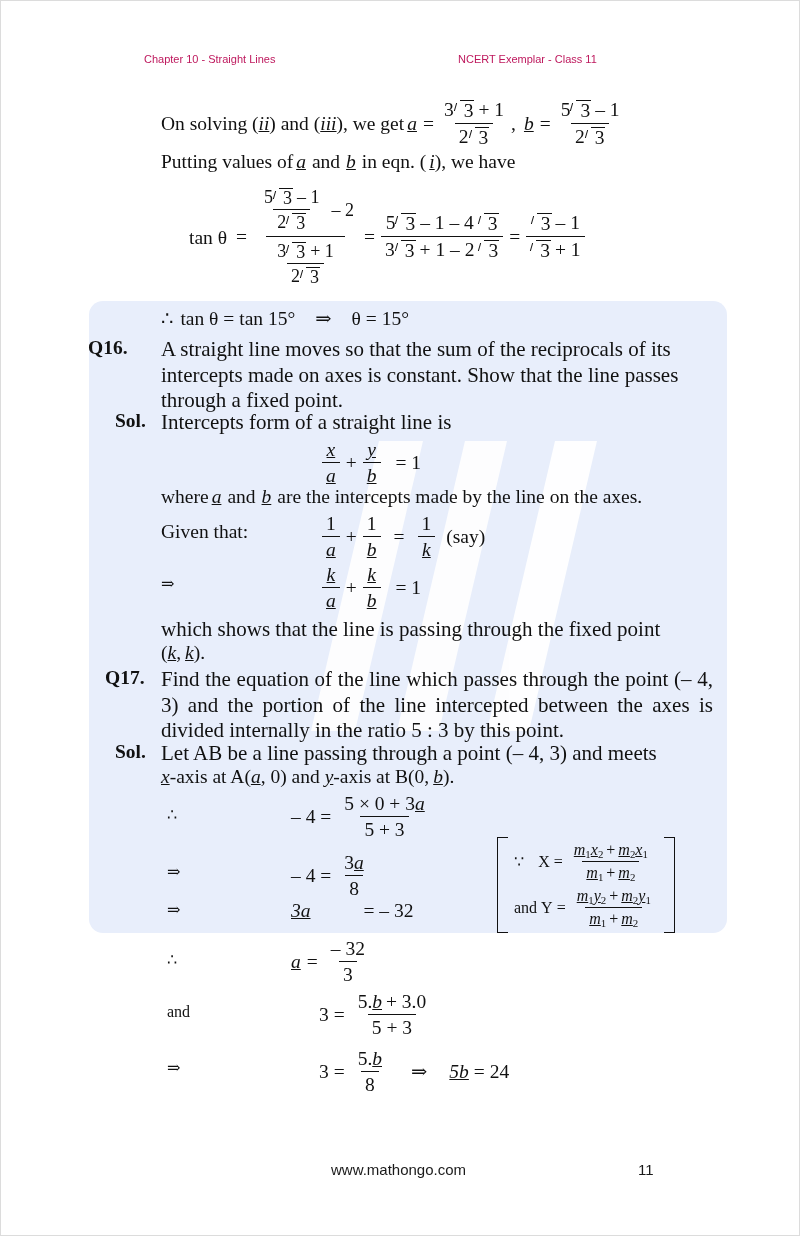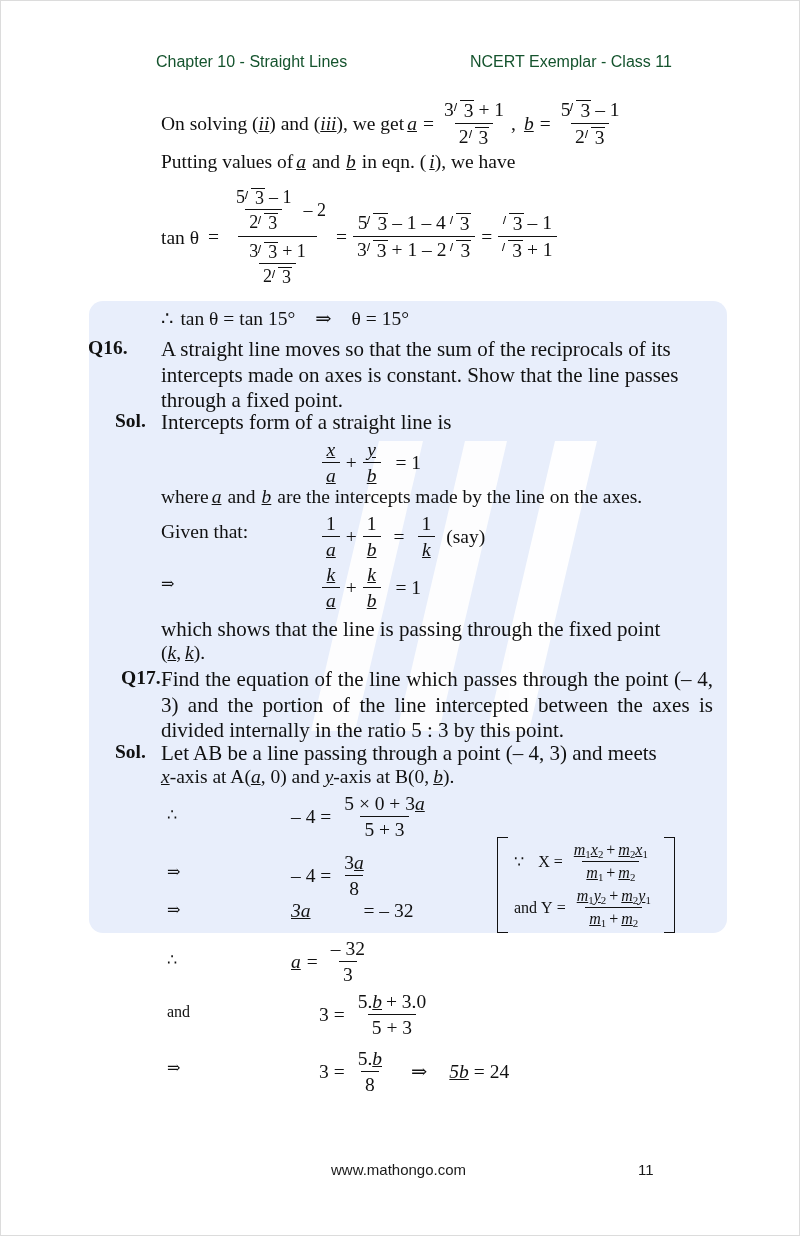--- a/index.html
+++ b/index.html
@@ -33,26 +33,26 @@
     height: 340px;
     pointer-events: none;
     z-index: 3;
     opacity: 1;
   }
   .watermark svg { display:block; width:100%; height:100%; }
 
   
   .doc-header {
     position: absolute;
-    left: 12px; right: 0;
+    left: 0; right: 0;
     top: 52px;
     height: 22px;
     font-family: "Liberation Sans", "DejaVu Sans", sans-serif;
-    font-size: 16px;
-    color: #14532d;
+    font-size: 11px;
+    color: #be185d;
     z-index: 5;
   }
   .doc-header .left  { position: absolute; left: 143px; top: 0; }
   .doc-header .right { position: absolute; left: 449px; top: 0; margin-left: 8px; }
 
   
   .highlight-box {
     position: absolute;
     left: 88px;
     top: 300px;
@@ -216,21 +216,21 @@
         <span class="opn">and</span>
         <span class="it opn">b</span>
         <span class="opn">in eqn. (</span>
           <span class="it">i</span>
           <span>), we have</span>
       </span>
     </div>
 
     <div class="blk" style="left:160px; top:186px; width:560px;">
       <span class="math" style="align-items:center;">
-        <span style="padding-right:6px; padding-top:2px;">tan θ</span>
+        <span style="padding-right:6px; padding-top:2px;margin-left:28px;">tan θ</span>
         <span class="opn">=</span>
 
         <span class="frac">
           <span class="num" style="padding-bottom:3px;">
             <span class="math" style="font-size:18px;">
               <span class="frac">
                 <span class="num"><span class="sq">
                       <span>5</span>
                       <span class="radical"><span>3</span></span>
                       <span style="padding-left:4px;">– 1</span>
@@ -375,21 +375,21 @@
     <div class="blk" style="left:160px; top:641px;">
       <span class="math">
         <span>(</span>
           <span class="it">k</span>
           <span style="padding-right:4px;">,</span>
           <span class="it">k</span>
           <span>).</span>
       </span>
     </div>
 
-    <div class="qlabel" style="left:104px; top:666px;margin-left:16px;">Q17.</div>
+    <div class="qlabel" style="left:104px; top:666px;">Q17.</div>
     <div class="blk para just" style="left:160px; top:666px; width:552px;">Find the equation of the line which passes through the point (– 4, 3) and the portion of the line intercepted between the axes is divided internally in the ratio 5 : 3 by this point.</div>
 
     <div class="qlabel" style="left:114px; top:740px;">Sol.</div>
     <div class="blk para just" style="left:160px; top:740px; width:552px;">Let AB be a line passing through a point (– 4, 3) and meets</div>
     <div class="blk" style="left:160px; top:765px;">
       <span class="math">
         <span class="it">x</span>
           <span>-axis at A(</span>
           <span class="it">a</span>
           <span>, 0) and</span>

